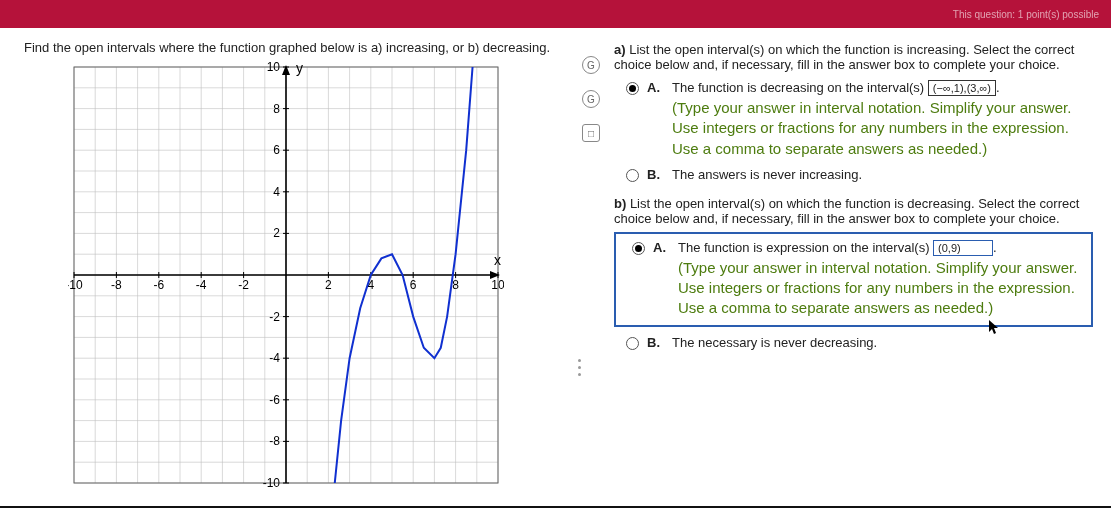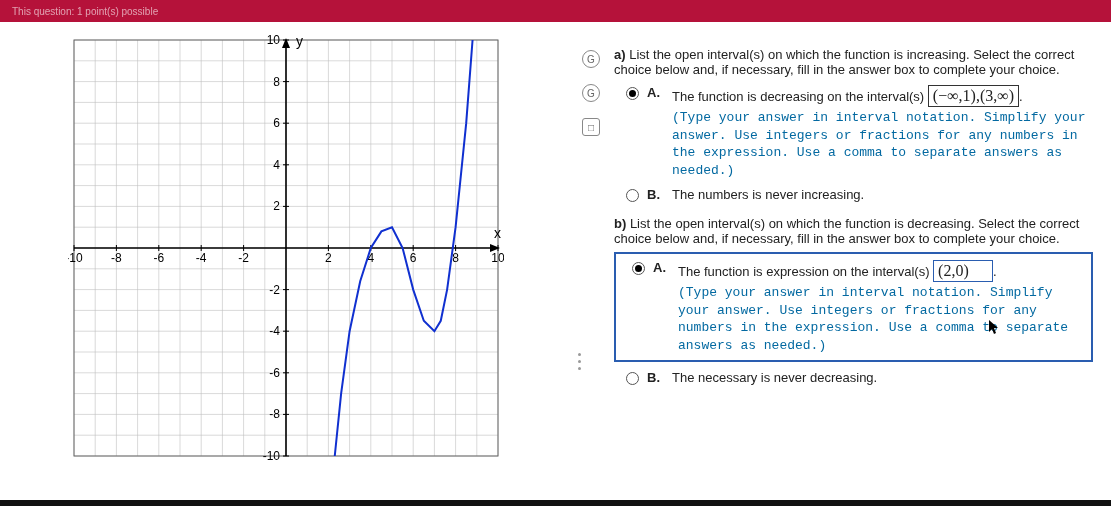--- a/index.html
+++ b/index.html
@@ -1,50 +1,51 @@
 <!DOCTYPE html>
 <html><head>
 <meta charset="utf-8">
 <style>
   * { box-sizing: border-box; margin: 0; padding: 0; }
   html, body { width: 1111px; height: 508px; font-family: Arial, sans-serif; background: #fff; overflow: hidden; }
-  .topbar { height: 22px; background: #b5123a; display: flex; align-items: center; padding: 0 12px; font-size: 10px; }
+  .topbar { height: 28px; background: #b5123a; display: flex; align-items: center; justify-content: flex-end; padding: 0 12px; font-size: 10px; }
   .topbar .crumb { color: rgba(255,255,255,.6); }
   .main { display: flex; background: #fff; height: 484px; border-bottom: 6px solid #111; }
   .left { width: 570px; padding: 12px 10px 0 24px; position: relative; }
   .prompt { font-size: 13px; color: #222; margin-bottom: 6px; }
   .graph-wrap { width: 436px; height: 428px; margin-left: 44px; position: relative; }
   .side-icons { position: absolute; left: 582px; top: 28px; display: flex; flex-direction: column; gap: 16px; }
   .circ { width: 18px; height: 18px; border: 1px solid #888; border-radius: 50%; display: flex; align-items: center; justify-content: center; font-size: 10px; color: #666; }
   .sq { width: 18px; height: 18px; border: 1px solid #888; border-radius: 3px; display: flex; align-items: center; justify-content: center; font-size: 10px; color: #666; }
   .divider { width: 18px; display:flex; flex-direction:column; align-items:center; justify-content:center; padding-top:200px; }
   .divider .dot { width:3px;height:3px;background:#999;border-radius:50%;margin:2px 0; }
-  .right { flex: 1; padding: 25px 18px 0 26px; font-size: 13px; color: #222; }
+  .right { flex: 1; padding: 14px 18px 0 26px; font-size: 13px; color: #222; }
   .q-block { margin-bottom: 14px; }
   .bold { font-weight: bold; }
   .opt-row { display: flex; align-items: flex-start; margin: 8px 0 0 12px; gap: 8px; }
   .radio { width: 13px; height: 13px; border: 1px solid #555; border-radius: 50%; margin-top: 2px; flex: none; display: flex; align-items: center; justify-content: center; }
   .radio.sel::after { content:""; width:7px; height:7px; background:#000; border-radius:50%; }
   .opt-label { font-weight: bold; margin-right: 4px; }
   .opt-body { flex: 1; }
-  .ans-box { display: inline-block; border: 1px solid #333; padding: 1px 4px; font-size: 16px; min-width: 60px; font-family: Liberation Serif, serif; }
-  .note { font-size: 13px; color: #0369a1; margin-top: 2px; line-height:1.35;font-family:Liberation Mono, monospace; }
+  .ans-box { display: inline-block; border: 1px solid #333; padding: 1px 4px; font-size: 11px; min-width: 60px; }
+  .note { font-size: 15px; color: #4d7c0f; margin-top: 2px; line-height:1.35; }
   .focus-frame { border: 2px solid #2a5db0; padding: 6px 4px 6px 4px; margin-top:6px; }
   .cursor { position: absolute; right: 110px; top: 320px; font-size: 14px; color:#000; }
 </style>
 </head>
 <body>
 
 <div class="topbar">
   <span class="crumb">This question: 1 point(s) possible</span>
 </div>
 
 <div class="main">
 
   <div class="left">
+    <div class="prompt">Find the open intervals where the function graphed below is a) increasing, or b) decreasing.</div>
 
     <div class="graph-wrap">
       <svg id="graph-svg" width="436" height="428" viewBox="0 0 436 428">
           <line x1="6" y1="6" x2="6" y2="422" stroke="#bfbfbf" stroke-width="0.6"></line>
           <line x1="27.200000000000003" y1="6" x2="27.200000000000003" y2="422" stroke="#bfbfbf" stroke-width="0.6"></line>
           <line x1="48.400000000000006" y1="6" x2="48.400000000000006" y2="422" stroke="#bfbfbf" stroke-width="0.6"></line>
           <line x1="69.6" y1="6" x2="69.6" y2="422" stroke="#bfbfbf" stroke-width="0.6"></line>
           <line x1="90.80000000000001" y1="6" x2="90.80000000000001" y2="422" stroke="#bfbfbf" stroke-width="0.6"></line>
           <line x1="112" y1="6" x2="112" y2="422" stroke="#bfbfbf" stroke-width="0.6"></line>
           <line x1="133.2" y1="6" x2="133.2" y2="422" stroke="#bfbfbf" stroke-width="0.6"></line>
@@ -158,34 +159,34 @@
         <div class="opt-body">
           <span>The function is decreasing on the interval(s) </span>
           <span class="ans-box">(−∞,1),(3,∞)</span>.
           <div class="note">(Type your answer in interval notation. Simplify your answer. Use integers or fractions for any numbers in the expression. Use a comma to separate answers as needed.)</div>
         </div>
       </div>
 
       <div class="opt-row">
         <div class="radio"></div>
         <div class="opt-label">B.</div>
-        <div class="opt-body">The numbers is never increasing.</div>
+        <div class="opt-body">The answers is never increasing.</div>
       </div>
     </div>
 
     <div class="q-block">
       <span class="bold">b)</span><span> List the open interval(s) on which the function is decreasing. Select the correct choice below and, if necessary, fill in the answer box to complete your choice.</span>
 
       <div class="focus-frame">
         <div class="opt-row" style="margin-top:0">
           <div class="radio sel"></div>
           <div class="opt-label">A.</div>
           <div class="opt-body">
             <span>The function is expression on the interval(s) </span>
-            <span class="ans-box" style="border-color:#2a5db0">(2,0)</span>.
+            <span class="ans-box" style="border-color:#2a5db0">(0,9)</span>.
             <div class="note">(Type your answer in interval notation. Simplify your answer. Use integers or fractions for any numbers in the expression. Use a comma to separate answers as needed.)</div>
           </div>
         </div>
       </div>
 
       <div class="opt-row">
         <div class="radio"></div>
         <div class="opt-label">B.</div>
         <div class="opt-body">The necessary is never decreasing.</div>
       </div>

